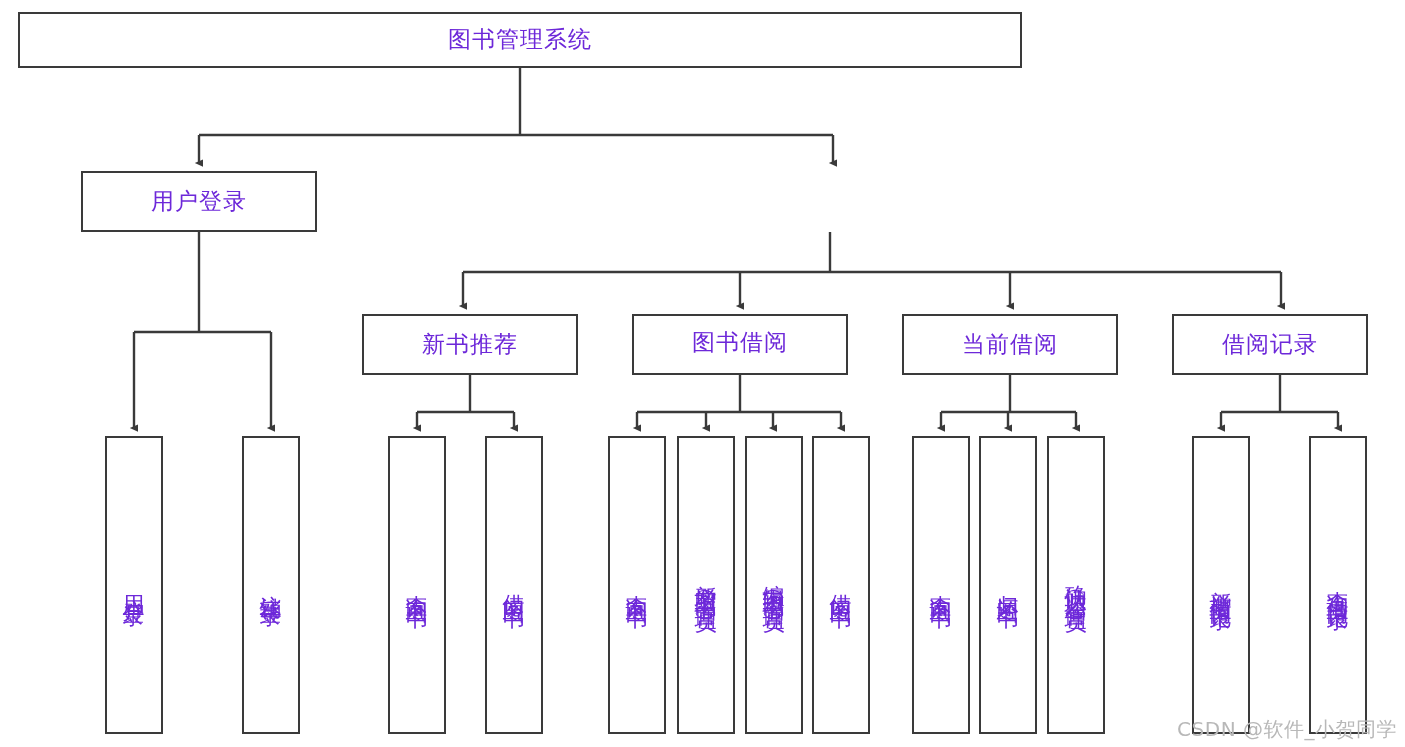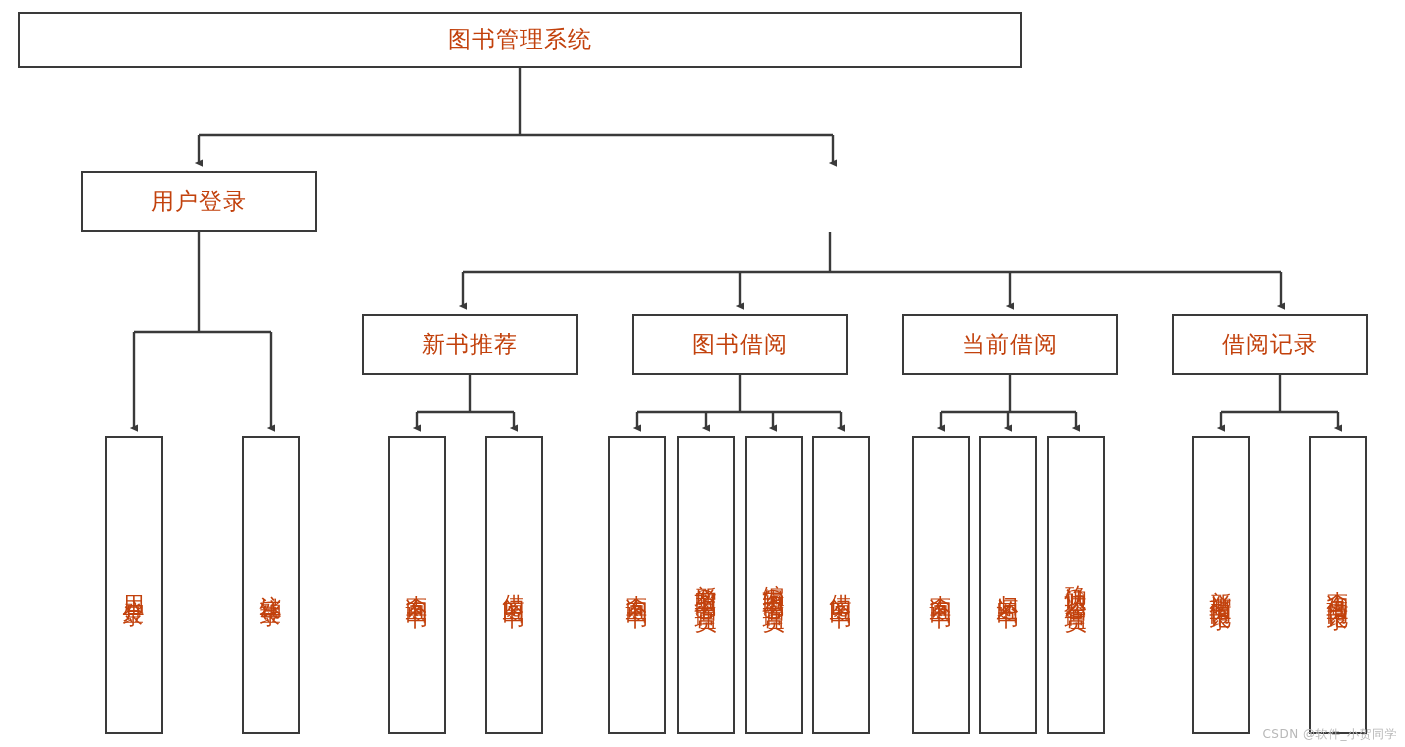--- a/index.html
+++ b/index.html
@@ -12,41 +12,41 @@
   #canvas{position:relative;width:1405px;height:747px;}
   svg#wires{position:absolute;left:0;top:0;width:1405px;height:747px;}
   .node{
     position:absolute;
     box-sizing:border-box;
     border:2.2px solid #3a3a3a;
     background:#ffffff;
     display:flex;
     align-items:center;
     justify-content:center;
-    color:#c2410c;
+    color:#6d28d9;
   }
   .node.h{font-size:23px;line-height:1.1;letter-spacing:1px;}
   .node.v{
     writing-mode:vertical-rl;
     text-orientation:upright;
     font-size:22px;
     letter-spacing:4px;
     line-height:1.05;
     padding:4px 0;
     white-space:nowrap;
   }
   .node.v > span{
     writing-mode:vertical-rl;
     text-orientation:upright;
     display:block;
   }
   #watermark{
     position:absolute;
     right:8px;bottom:4px;
-    font-size:12px;
+    font-size:20px;
     color:#b8b8b8;
     letter-spacing:0.5px;
     white-space:nowrap;
     pointer-events:none;
   }
 </style>
 </head>
 <body>
 
 <div id="canvas">
@@ -108,21 +108,21 @@
 
   <div class="node h" style="left:81px;top:171px;width:236px;height:61px;">
     <span>用户登录</span>
   </div>
 
 
   <div class="node h" style="left:362px;top:314px;width:216px;height:61px;">
     <span>新书推荐</span>
   </div>
 
-  <div class="node h" style="left:632px;top:314px;width:216px;height:61px;">
+  <div class="node h" style="left:632px;top:314px;width:216px;height:61px;font-family:Liberation Mono, monospace;">
     <span>图书借阅</span>
   </div>
 
   <div class="node h" style="left:902px;top:314px;width:216px;height:61px;">
     <span>当前借阅</span>
   </div>
 
   <div class="node h" style="left:1172px;top:314px;width:196px;height:61px;">
     <span>借阅记录</span>
   </div>

